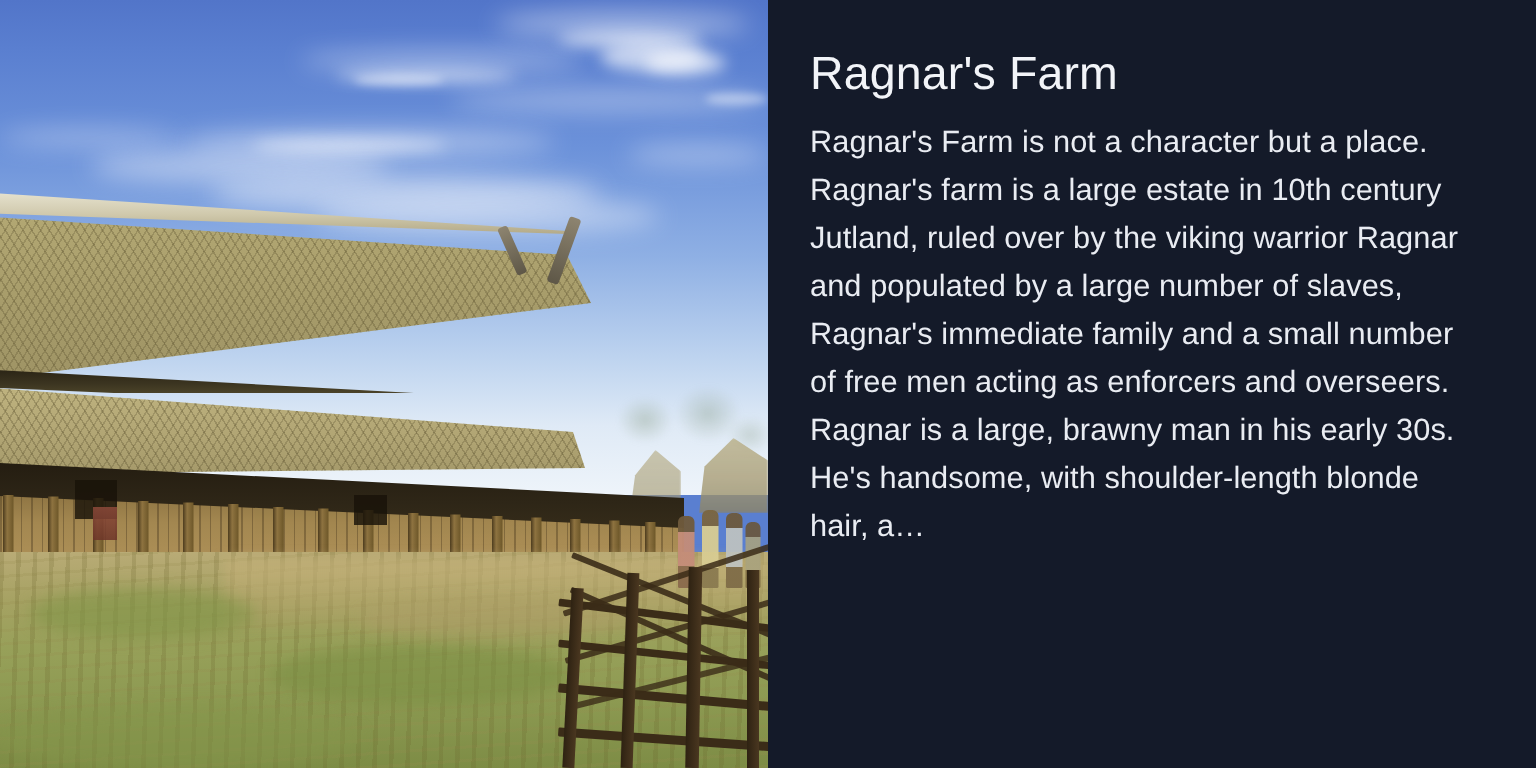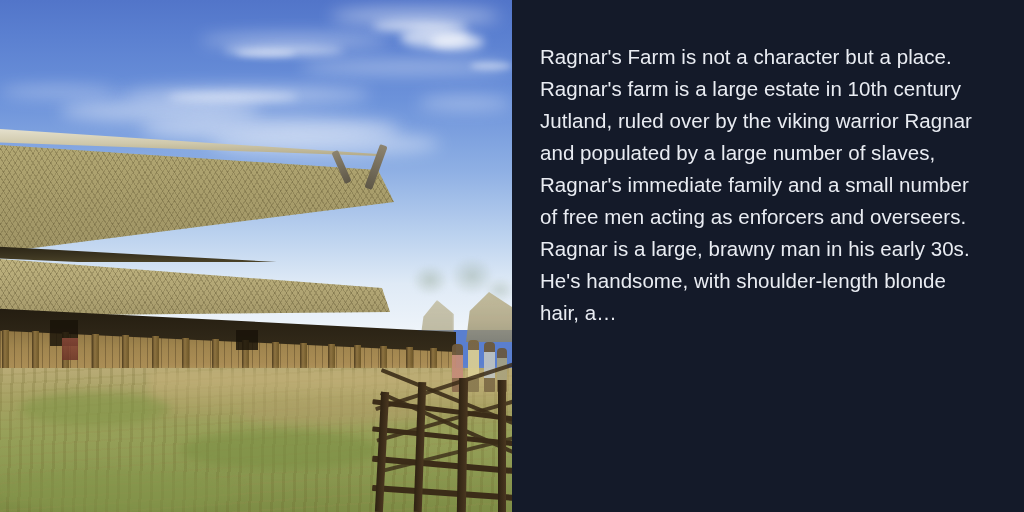--- a/index.html
+++ b/index.html
@@ -231,16 +231,17 @@
       <div class="rail" style="left:2px;top:40px;width:150px;height:4px;transform:rotate(-16deg);opacity:.85;"></div>
       <div class="rail" style="left:4px;top:74px;width:148px;height:4px;transform:rotate(-14deg);opacity:.8;"></div>
       <div class="fpost" style="left:6px;top:14px;width:8px;height:120px;transform:rotate(3deg);"></div>
       <div class="fpost" style="left:44px;top:4px;width:8px;height:130px;transform:rotate(2deg);"></div>
       <div class="fpost" style="left:86px;top:0px;width:9px;height:134px;transform:rotate(1deg);"></div>
       <div class="fpost" style="left:126px;top:2px;width:8px;height:132px;"></div>
     </div>
   </div>
 
   <div class="panel">
+    <div class="title">Ragnar's Farm</div>
     <div class="desc">Ragnar's Farm is not a character but a place. Ragnar's farm is a large estate in 10th century Jutland, ruled over by the viking warrior Ragnar and populated by a large number of slaves, Ragnar's immediate family and a small number of free men acting as enforcers and overseers. Ragnar is a large, brawny man in his early 30s. He's handsome, with shoulder-length blonde hair, a…</div>
   </div>
 
 </div>
 
 </body></html>

